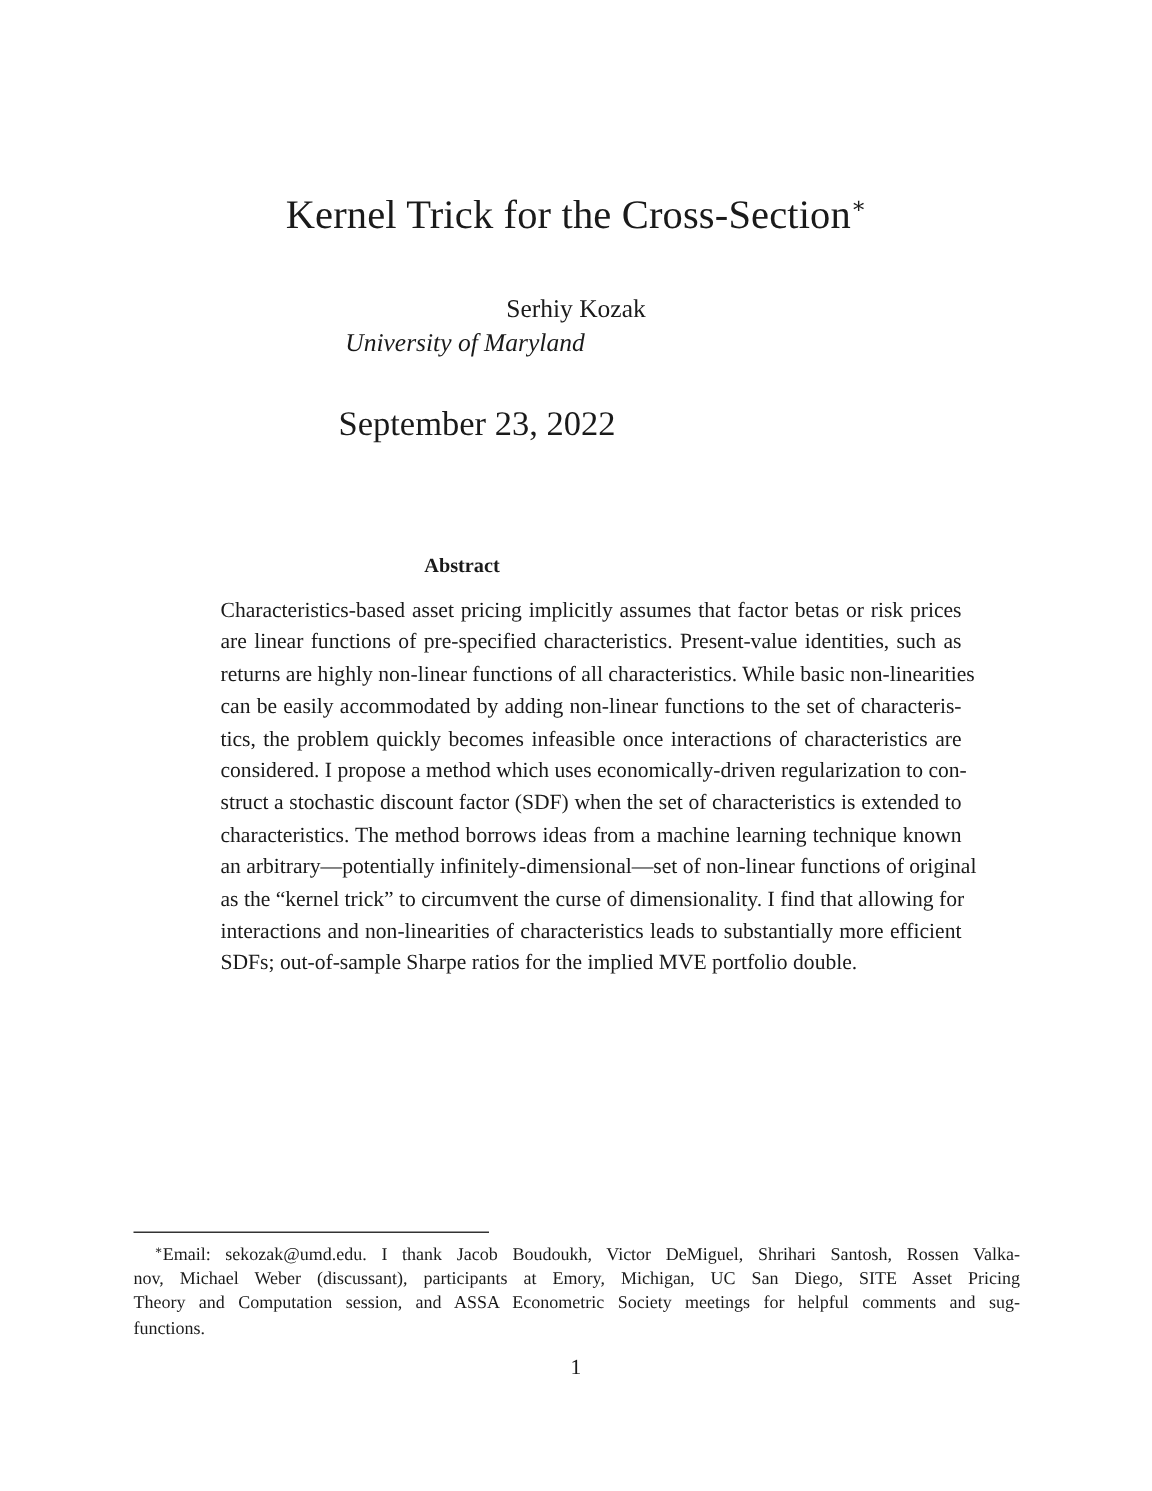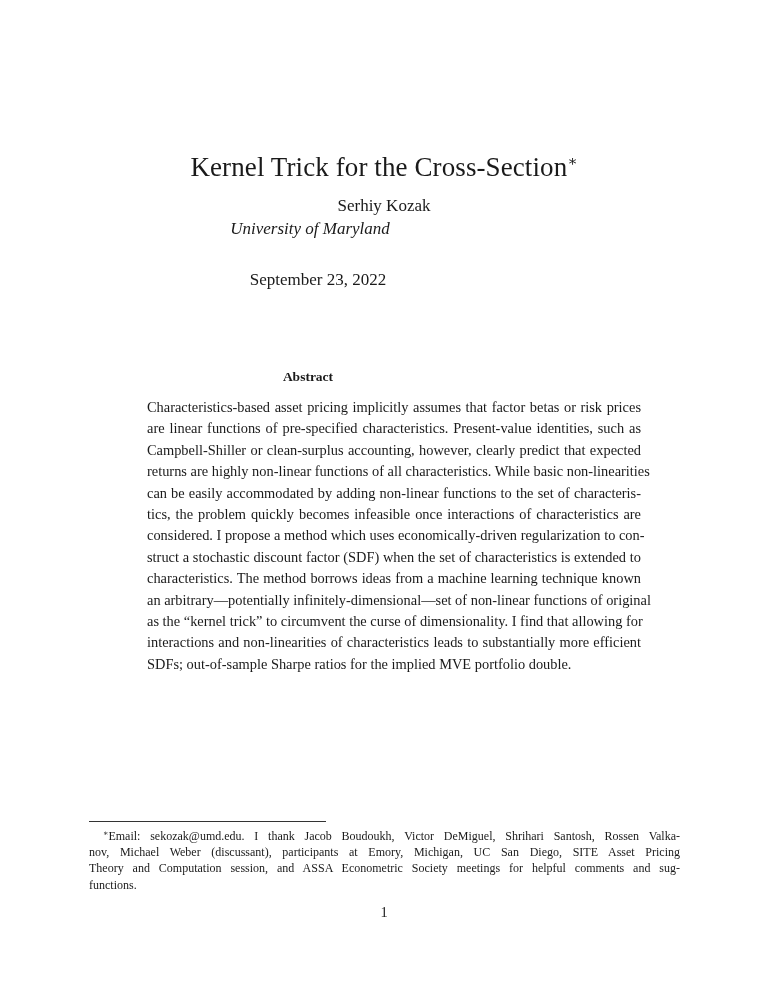--- a/index.html
+++ b/index.html
@@ -2,38 +2,38 @@
 <html><head>
   <meta charset="utf-8">
   <style>
     html, body { margin: 0; padding: 0; background: #ffffff; }
     body {
       width: 768px; height: 994px; position: relative; overflow: hidden;
       font-family: "DejaVu Serif", "Liberation Serif", serif;
       color: #1a1a1a;
     }
     .title {
-      position: absolute; left: 0; width: 768px; top: 152px;
+      position: absolute; left: 0; width: 768px; top: 128px;
       text-align: center; font-size: 27px; letter-spacing: 0.1px;
       font-family: "Liberation Serif", "DejaVu Serif", serif;
     }
     .title sup { font-size: 15px; vertical-align: 10px; }
     .author {
       position: absolute; left: 0; width: 768px; top: 196px;
       text-align: center; font-size: 17px;
       font-family: "Liberation Serif", "DejaVu Serif", serif;
     }
     .affil {
       position: absolute; left: 0; width: 620px; top: 219px;
       text-align: center; font-size: 17px; font-style: italic;
       font-family: "Liberation Serif", "DejaVu Serif", serif;
     }
     .date {
       position: absolute; left: 0; width: 636px; top: 270px;
-      text-align: center; font-size: 17px;
+      text-align: center; font-size: 23px;
       font-family: "Liberation Serif", "DejaVu Serif", serif;
     }
     .abs-heading {
       position: absolute; left: 0; width: 616px; top: 369px;
       text-align: center; font-size: 13.5px; font-weight: bold;
       font-family: "Liberation Serif", "DejaVu Serif", serif;
     }
     .abs-body {
       position: absolute; left: 147px; width: 494px; top: 397px;
       font-size: 14.4px; line-height: 21.4px; text-align: justify;
@@ -69,21 +69,20 @@
 
 <div class="author">Serhiy Kozak</div>
 <div class="affil">University of Maryland</div>
 <div class="date">September 23, 2022</div>
 
 <div class="abs-heading">Abstract</div>
 
 <div class="abs-body">
   <span class="ln first" style="padding-left:0;text-indent:0;"><span style="display:inline-block;width:0"></span><span>Characteristics-based asset pricing implicitly assumes that factor betas or risk prices</span></span>
   <span class="ln">are linear functions of pre-specified characteristics.  Present-value identities, such as</span>
-  <span class="ln">Campbell-Shiller or clean-surplus accounting, however, clearly predict that expected</span>
   <span class="ln">returns are highly non-linear functions of all characteristics. While basic non-linearities</span>
   <span class="ln">can be easily accommodated by adding non-linear functions to the set of characteris-</span>
   <span class="ln">tics, the problem quickly becomes infeasible once interactions of characteristics are</span>
   <span class="ln">considered. I propose a method which uses economically-driven regularization to con-</span>
   <span class="ln">struct a stochastic discount factor (SDF) when the set of characteristics is extended to</span>
   <span class="ln">characteristics. The method borrows ideas from a machine learning technique known</span>
   <span class="ln">an arbitrary—potentially infinitely-dimensional—set of non-linear functions of original</span>
   <span class="ln">as the “kernel trick” to circumvent the curse of dimensionality. I find that allowing for</span>
   <span class="ln">interactions and non-linearities of characteristics leads to substantially more efficient</span>
   <span class="ln last">SDFs; out-of-sample Sharpe ratios for the implied MVE portfolio double.</span>

